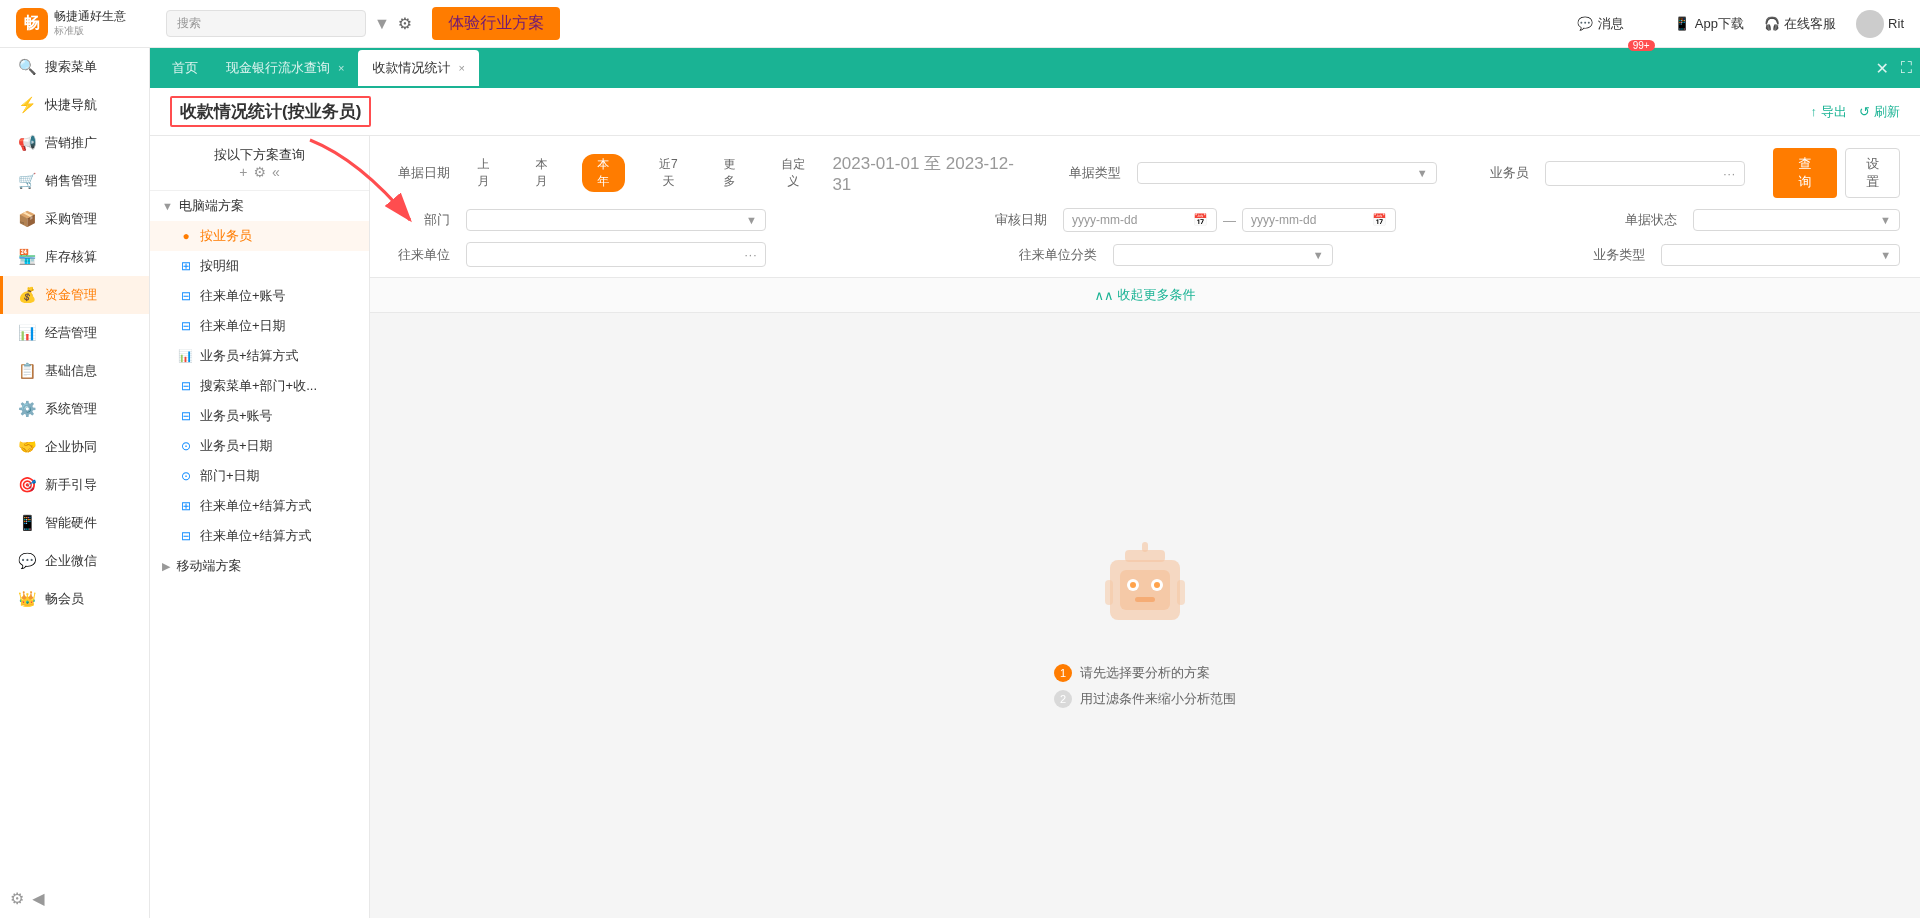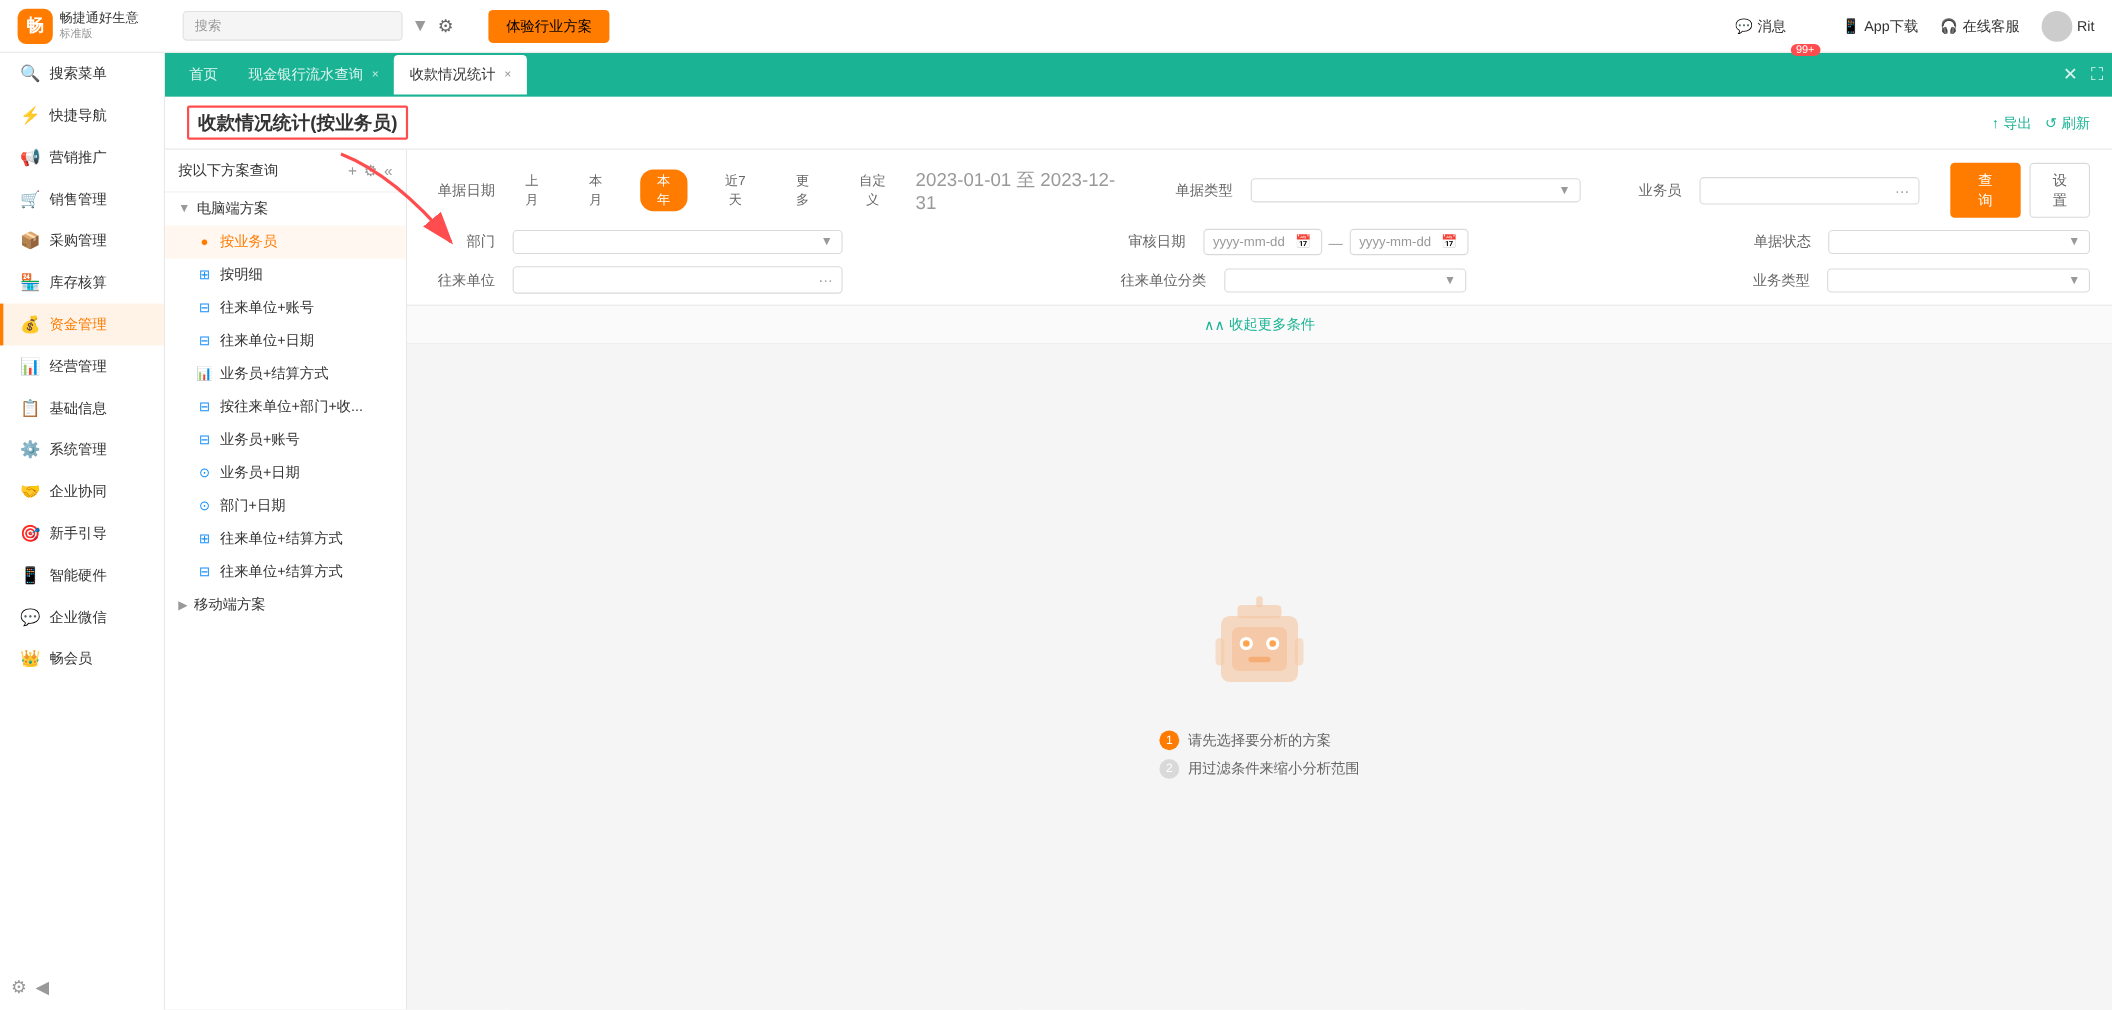--- a/index.html
+++ b/index.html
@@ -56,27 +56,27 @@
     }
     .gear-btn {
       background: none;
       border: none;
       cursor: pointer;
       color: #666;
       font-size: 16px;
     }
     .trial-btn {
       background: #ff7c00;
-      color: #000000;
+      color: #701a75;
       border: none;
       border-radius: 4px;
       padding: 6px 16px;
       cursor: pointer;
-      font-size: 13px;
-      margin-left: 24px;
+      font-size: 16px;
+      margin-left: 12px;
     }
     .top-right-actions {
       display: flex;
       align-items: center;
       gap: 20px;
       margin-left: auto;
     }
     .top-action-item {
       display: flex;
       align-items: center;
@@ -249,20 +249,21 @@
       border-right: 1px solid #e8e8e8;
       flex-shrink: 0;
       overflow-y: auto;
     }
     .left-panel-header {
       display: flex;
       align-items: center;
       justify-content: space-between;
       padding: 10px 12px;
       border-bottom: 1px solid #f0f0f0;
+      flex-direction: column;
     }
     .left-panel-title {
       font-size: 13px;
       color: #333;
     }
     .left-panel-actions {
       display: flex;
       gap: 6px;
     }
     .panel-action-btn {
@@ -370,21 +371,21 @@
       display: flex;
       align-items: center;
       gap: 6px;
       font-size: 13px;
       color: #999;
     }
     .date-input-field {
       border: 1px solid #d9d9d9;
       border-radius: 4px;
       padding: 4px 8px;
-      width: 108px;
+      width: 154px;
       color: #999;
       font-size: 12px;
       display: flex;
       align-items: center;
       justify-content: space-between;
       text-align: right;
     }
     .query-btn {
       background: #ff7c00;
       color: white;
@@ -634,21 +635,21 @@
       <div class="tree-item">
         <span class="tree-item-icon blue">⊟</span>
         <span>往来单位+日期</span>
       </div>
       <div class="tree-item">
         <span class="tree-item-icon blue">📊</span>
         <span>业务员+结算方式</span>
       </div>
       <div class="tree-item">
         <span class="tree-item-icon blue">⊟</span>
-        <span>按往来单位+部门+收...</span>
+        <span>搜索菜单+部门+收...</span>
       </div>
       <div class="tree-item">
         <span class="tree-item-icon blue">⊟</span>
         <span>业务员+账号</span>
       </div>
       <div class="tree-item">
         <span class="tree-item-icon blue">⊙</span>
         <span>业务员+日期</span>
       </div>
       <div class="tree-item">

